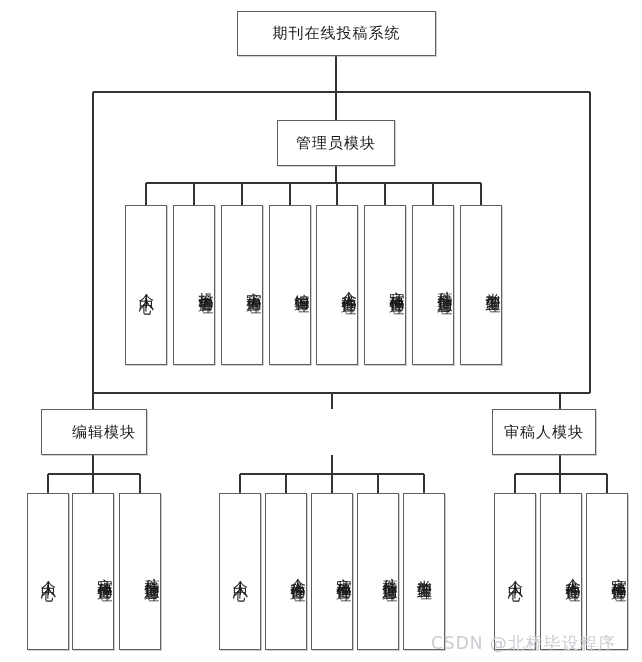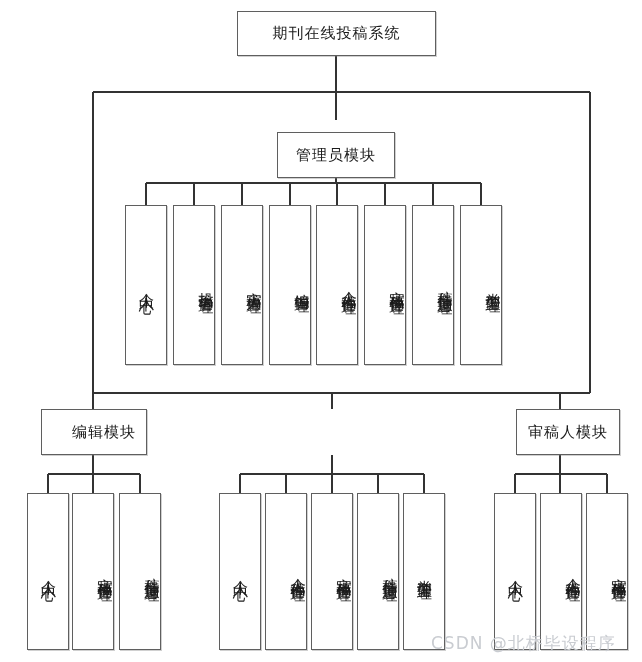--- a/index.html
+++ b/index.html
@@ -94,33 +94,33 @@
       <line x1="560" y1="455" x2="560" y2="474"></line>
       <line x1="515" y1="474" x2="607" y2="474"></line>
       <line x1="515" y1="474" x2="515" y2="493"></line>
       <line x1="560" y1="474" x2="560" y2="493"></line>
       <line x1="607" y1="474" x2="607" y2="493"></line>
     </g>
   </svg>
 
   <div class="node horiz" style="left:237px;top:11px;width:199px;height:45px;">期刊在线投稿系统</div>
 
-  <div class="node horiz" style="left:277px;top:120px;width:118px;height:46px;margin-top:12px;">管理员模块</div>
+  <div class="node horiz" style="left:277px;top:120px;width:118px;height:46px;">管理员模块</div>
 
   <div class="node vert center-v" style="left:125px;top:205px;width:42px;height:160px;">个人中心</div>
   <div class="node vert" style="left:173px;top:205px;width:42px;height:160px;">投稿者管理</div>
   <div class="node vert" style="left:221px;top:205px;width:42px;height:160px;">审稿人管理</div>
   <div class="node vert" style="left:269px;top:205px;width:42px;height:160px;">编辑管理</div>
   <div class="node vert" style="left:316px;top:205px;width:42px;height:160px;">个人稿件管理</div>
   <div class="node vert" style="left:364px;top:205px;width:42px;height:160px;">审核稿件管理</div>
   <div class="node vert" style="left:412px;top:205px;width:42px;height:160px;">稿件信息管理</div>
   <div class="node vert" style="left:460px;top:205px;width:42px;height:160px;">类型管理</div>
 
   <div class="node horiz" style="left:41px;top:409px;width:106px;height:46px;padding-left:20px;">编辑模块</div>
-  <div class="node horiz" style="left:516px;top:409px;width:104px;height:46px;">审稿人模块</div>
+  <div class="node horiz" style="left:492px;top:409px;width:104px;height:46px;">审稿人模块</div>
 
   <div class="node vert center-v" style="left:27px;top:493px;width:42px;height:157px;">个人中心</div>
   <div class="node vert" style="left:72px;top:493px;width:42px;height:157px;">审核稿件管理</div>
   <div class="node vert" style="left:119px;top:493px;width:42px;height:157px;">稿件信息管理</div>
 
   <div class="node vert center-v" style="left:219px;top:493px;width:42px;height:157px;">个人中心</div>
   <div class="node vert" style="left:265px;top:493px;width:42px;height:157px;">个人稿件管理</div>
   <div class="node vert" style="left:311px;top:493px;width:42px;height:157px;">审核稿件管理</div>
   <div class="node vert" style="left:357px;top:493px;width:42px;height:157px;">稿件信息管理</div>
   <div class="node vert center-v" style="left:403px;top:493px;width:42px;height:157px;">类型管理</div>

